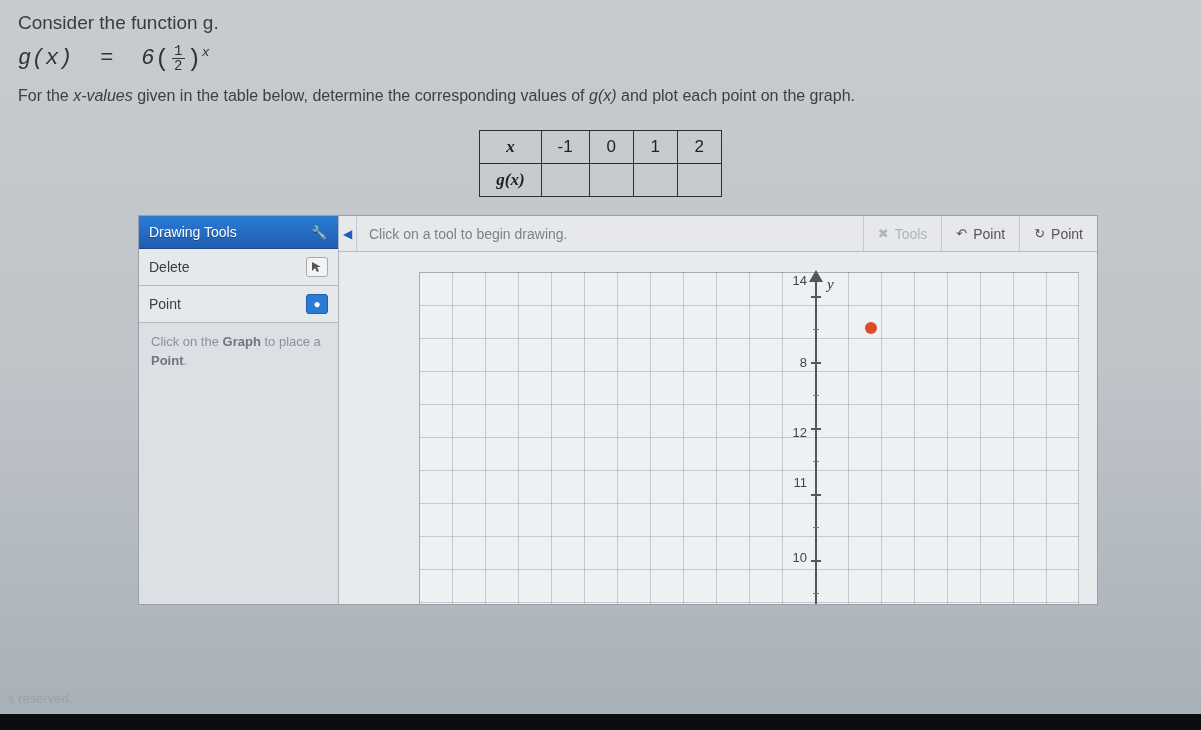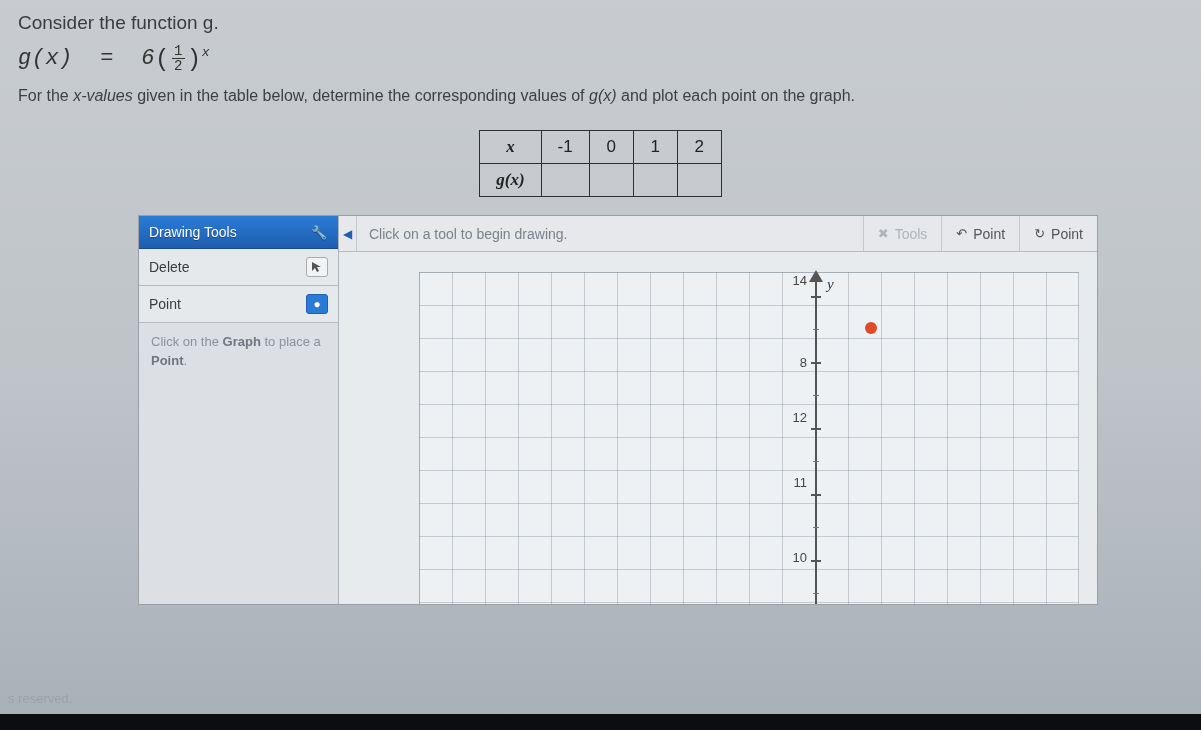--- a/index.html
+++ b/index.html
@@ -258,21 +258,21 @@
 
           <div class="tick" style="top:24px"></div>
           <div class="ticknum" style="top:8px">14</div>
           <div class="tock" style="top:57px"></div>
 
           <div class="tick" style="top:90px"></div>
           <div class="ticknum" style="top:90px">8</div>
           <div class="tock" style="top:123px"></div>
 
           <div class="tick" style="top:156px"></div>
-          <div class="ticknum" style="top:145px">12</div>
+          <div class="ticknum" style="top:160px">12</div>
           <div class="tock" style="top:189px"></div>
 
           <div class="tick" style="top:222px"></div>
           <div class="ticknum" style="top:210px">11</div>
           <div class="tock" style="top:255px"></div>
 
           <div class="tick" style="top:288px"></div>
           <div class="ticknum" style="top:285px">10</div>
           <div class="tock" style="top:321px"></div>
 

